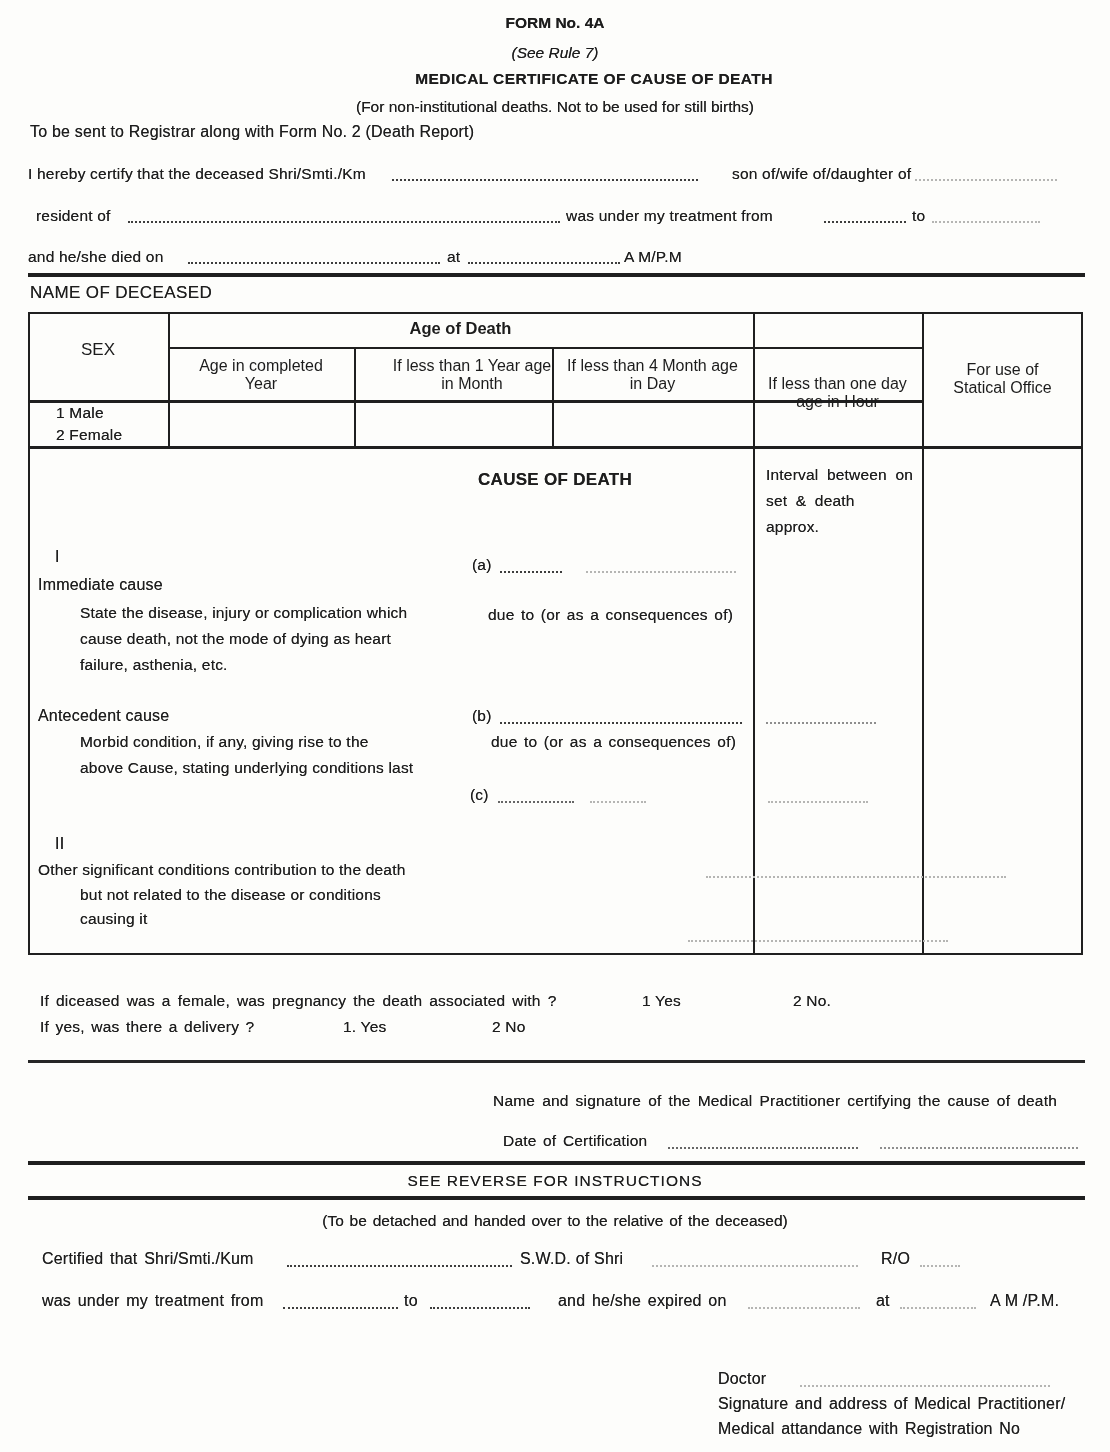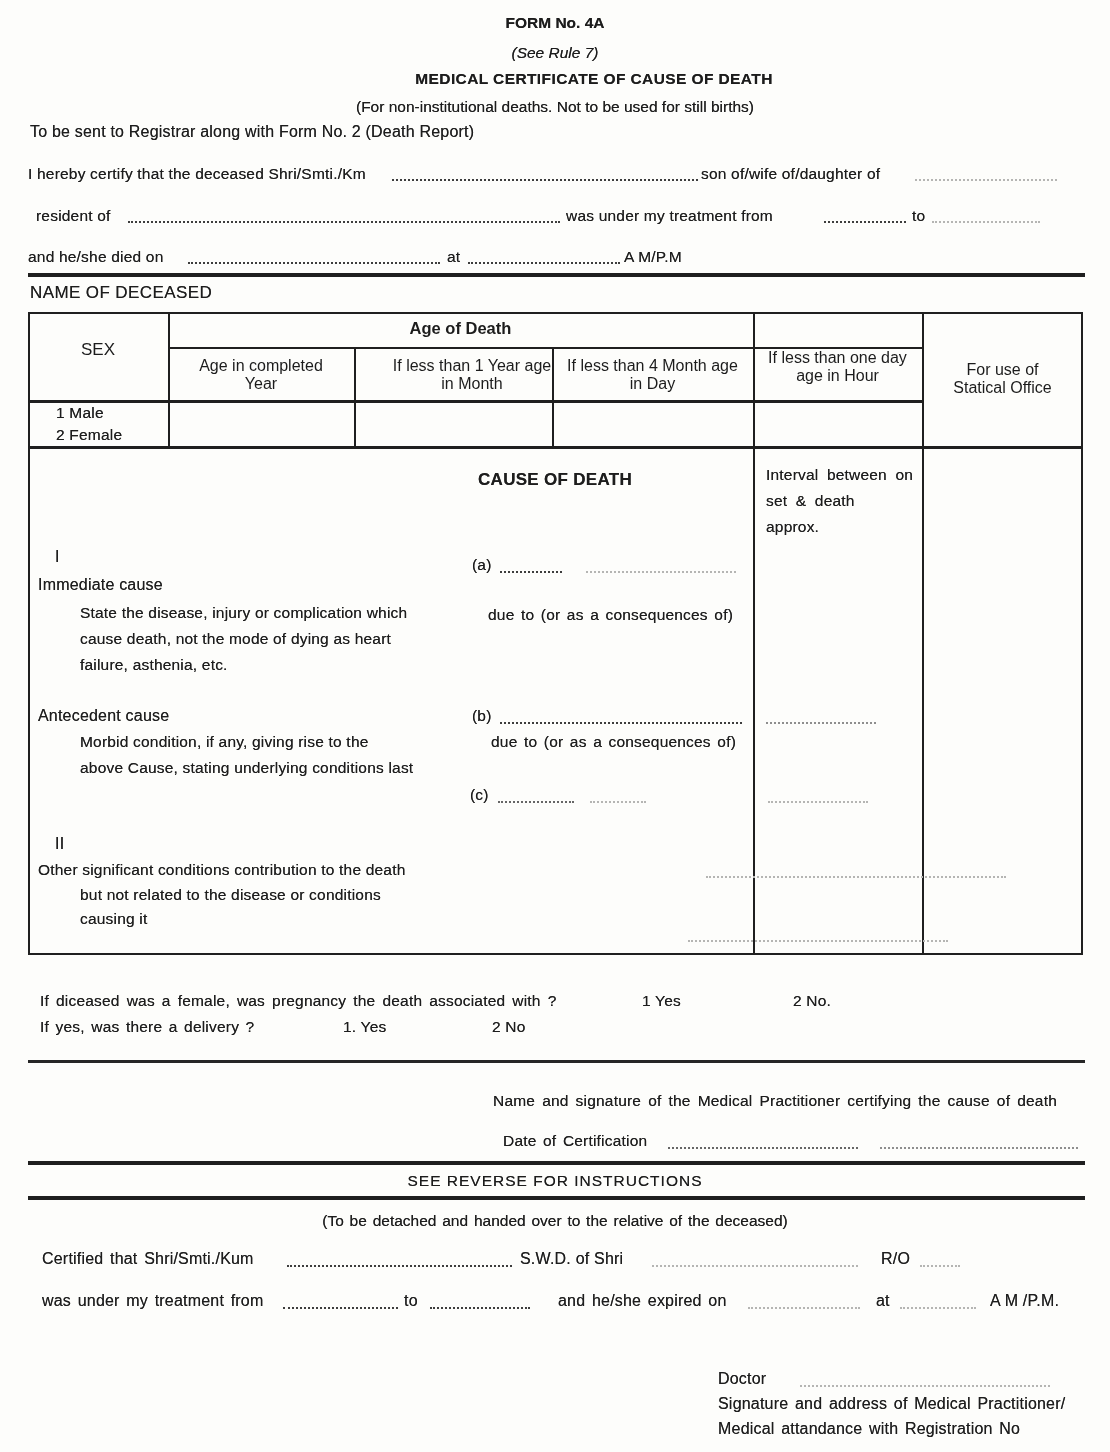--- a/index.html
+++ b/index.html
@@ -46,21 +46,21 @@
 <div class="sheet">
 
   <div class="ctrline b s17" style="top:14px;">FORM No. 4A</div>
   <div class="ctrline i s16" style="top:44px;">(See Rule 7)</div>
   <div class="ctrline b s18" style="top:70px; letter-spacing:.4px;">MEDICAL CERTIFICATE OF CAUSE OF DEATH</div>
   <div class="ctrline" style="top:98px; font-size:15.5px;">(For non-institutional deaths. Not to be used for still births)</div>
   <span class="t s16" style="left:30px; top:123px;">To be sent to Registrar along with Form No. 2 (Death Report)</span>
 
   <span class="t" style="left:28px; top:165px;">I hereby certify that the deceased Shri/Smti./Km</span>
   <span class="dots" style="left:392px; top:179px; width:306px;"></span>
-  <span class="t" style="left:701px; top:165px;">son of/wife of/daughter of</span>
+  <span class="t" style="left:732px; top:165px;">son of/wife of/daughter of</span>
   <span class="dots faint2" style="left:915px; top:179px; width:142px;"></span>
 
   <span class="t" style="left:36px; top:207px;">resident of</span>
   <span class="dots" style="left:128px; top:221px; width:432px;"></span>
   <span class="t" style="left:566px; top:207px;">was under my treatment  from</span>
   <span class="dots" style="left:824px; top:221px; width:82px;"></span>
   <span class="t" style="left:912px; top:207px;">to</span>
   <span class="dots faint2" style="left:932px; top:221px; width:108px;"></span>
 
   <span class="t" style="left:28px; top:248px;">and he/she died on</span>
@@ -92,21 +92,21 @@
   </div>
   <div class="cellbox" style="left:168px; top:350px; width:186px; height:50px;">
     <span class="wrap" style="width:150px;">Age in completed Year</span>
   </div>
   <div class="cellbox" style="left:354px; top:350px; width:236px; height:50px;">
     <span class="wrap" style="width:160px;">If less than 1 Year age in Month</span>
   </div>
   <div class="cellbox" style="left:552px; top:350px; width:201px; height:50px;">
     <span class="wrap" style="width:172px;">If less than 4 Month age in Day</span>
   </div>
-  <div class="cellbox" style="left:753px; top:342px; width:169px; height:50px;">
+  <div class="cellbox" style="left:753px; top:368px; width:169px; height:50px;">
     <span class="wrap" style="width:160px;">If less than one day age in Hour</span>
   </div>
   <div class="cellbox" style="left:922px; top:312px; width:161px; height:134px;">
     <span class="wrap" style="width:112px;">For use of Statical Office</span>
   </div>
 
   <span class="t" style="left:56px; top:404px;">1   Male</span>
   <span class="t" style="left:56px; top:426px;">2   Female</span>
 
   <span class="t b s17" style="left:478px; top:470px; letter-spacing:.3px;">CAUSE OF DEATH</span>

